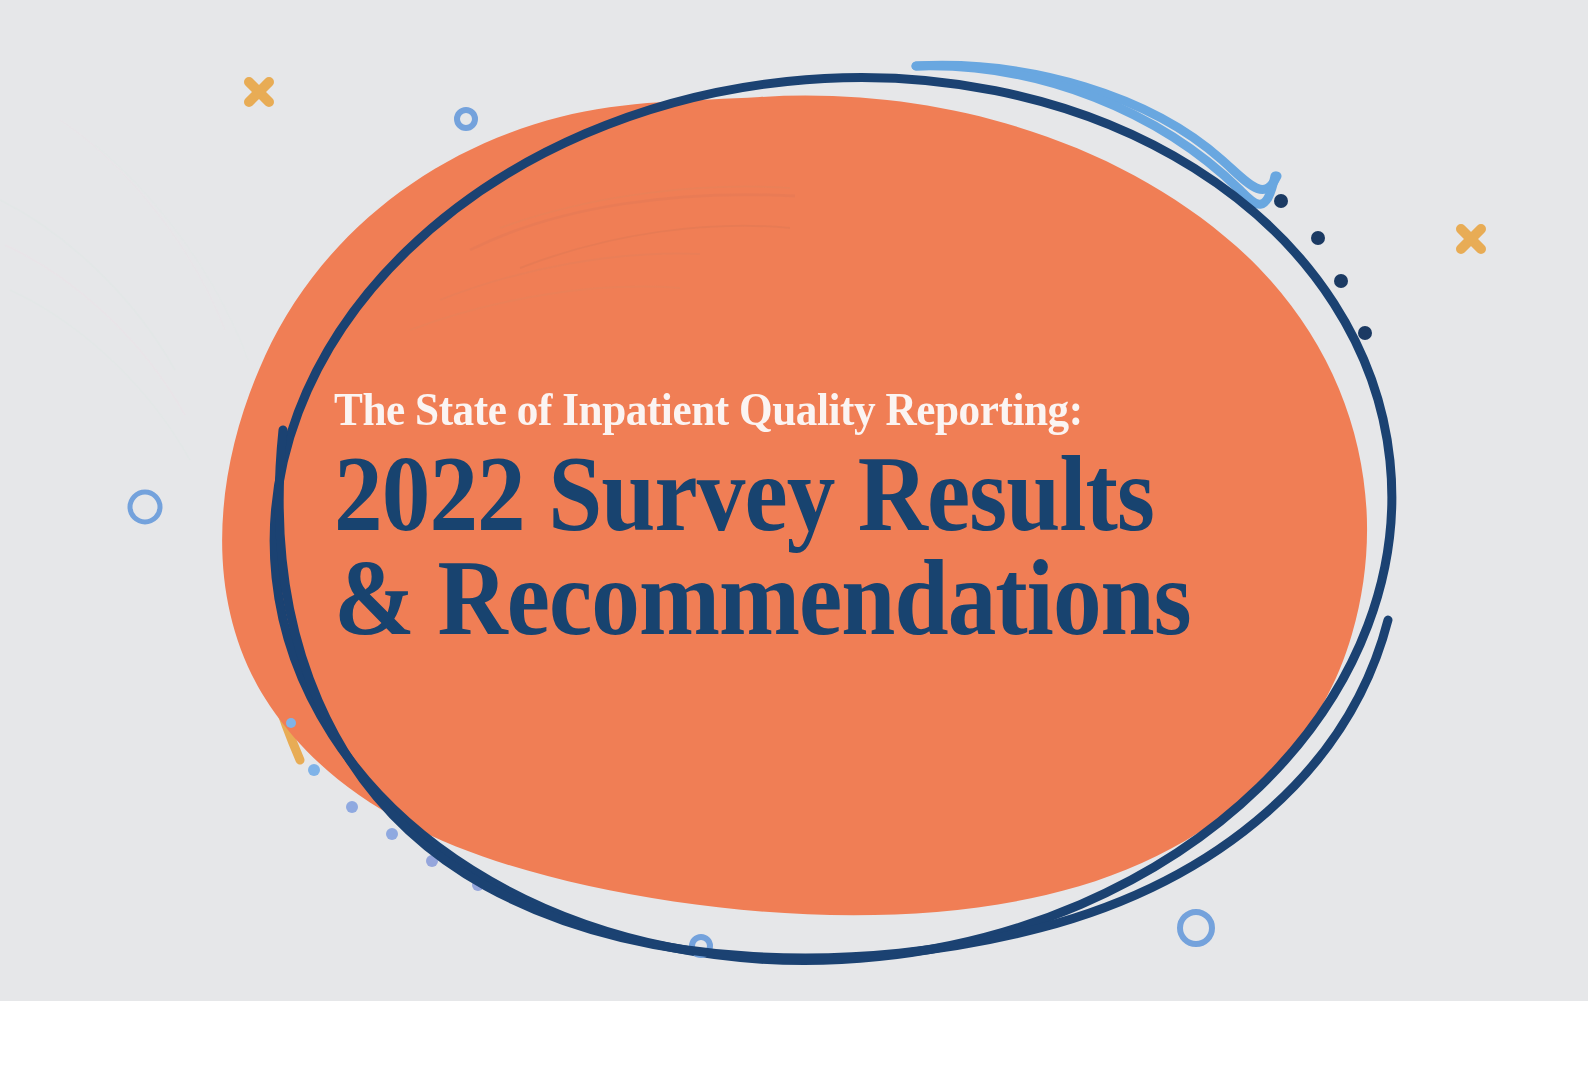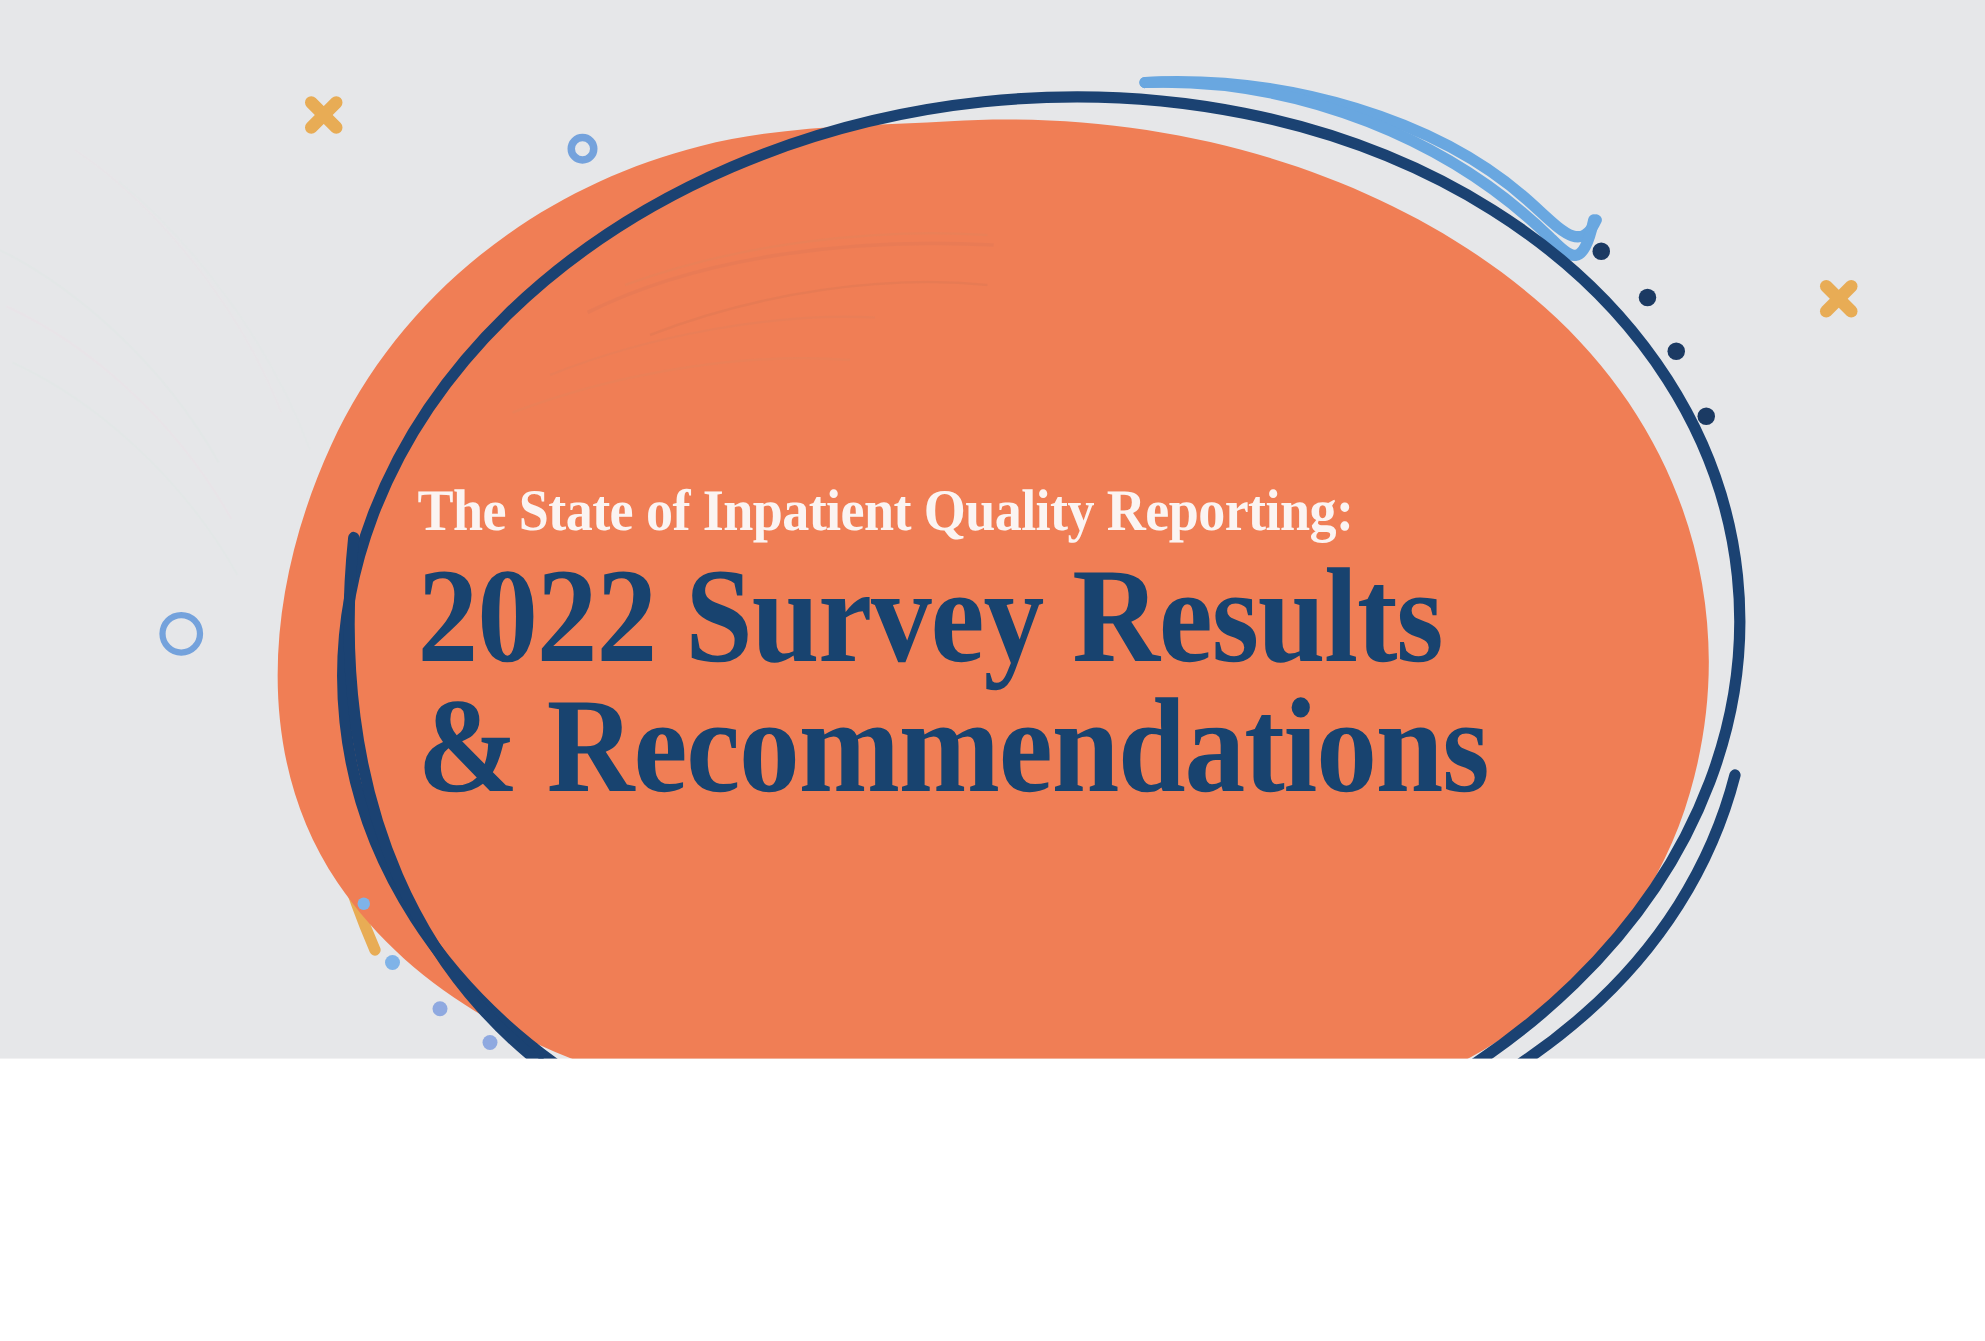--- a/index.html
+++ b/index.html
@@ -3,21 +3,21 @@
 <meta charset="utf-8">
 <style>
   html, body {
     margin: 0;
     padding: 0;
     background: #ffffff;
   }
   #canvas {
     position: relative;
     width: 1588px;
-    height: 847px;
+    height: 1001px;
     overflow: hidden;
     background: #E6E7E9;
     font-family: "Liberation Serif", "DejaVu Serif", serif;
   }
   #bg-svg, #fg-svg {
     position: absolute;
     left: 0;
     top: 0;
     width: 1588px;
     height: 1073px;

